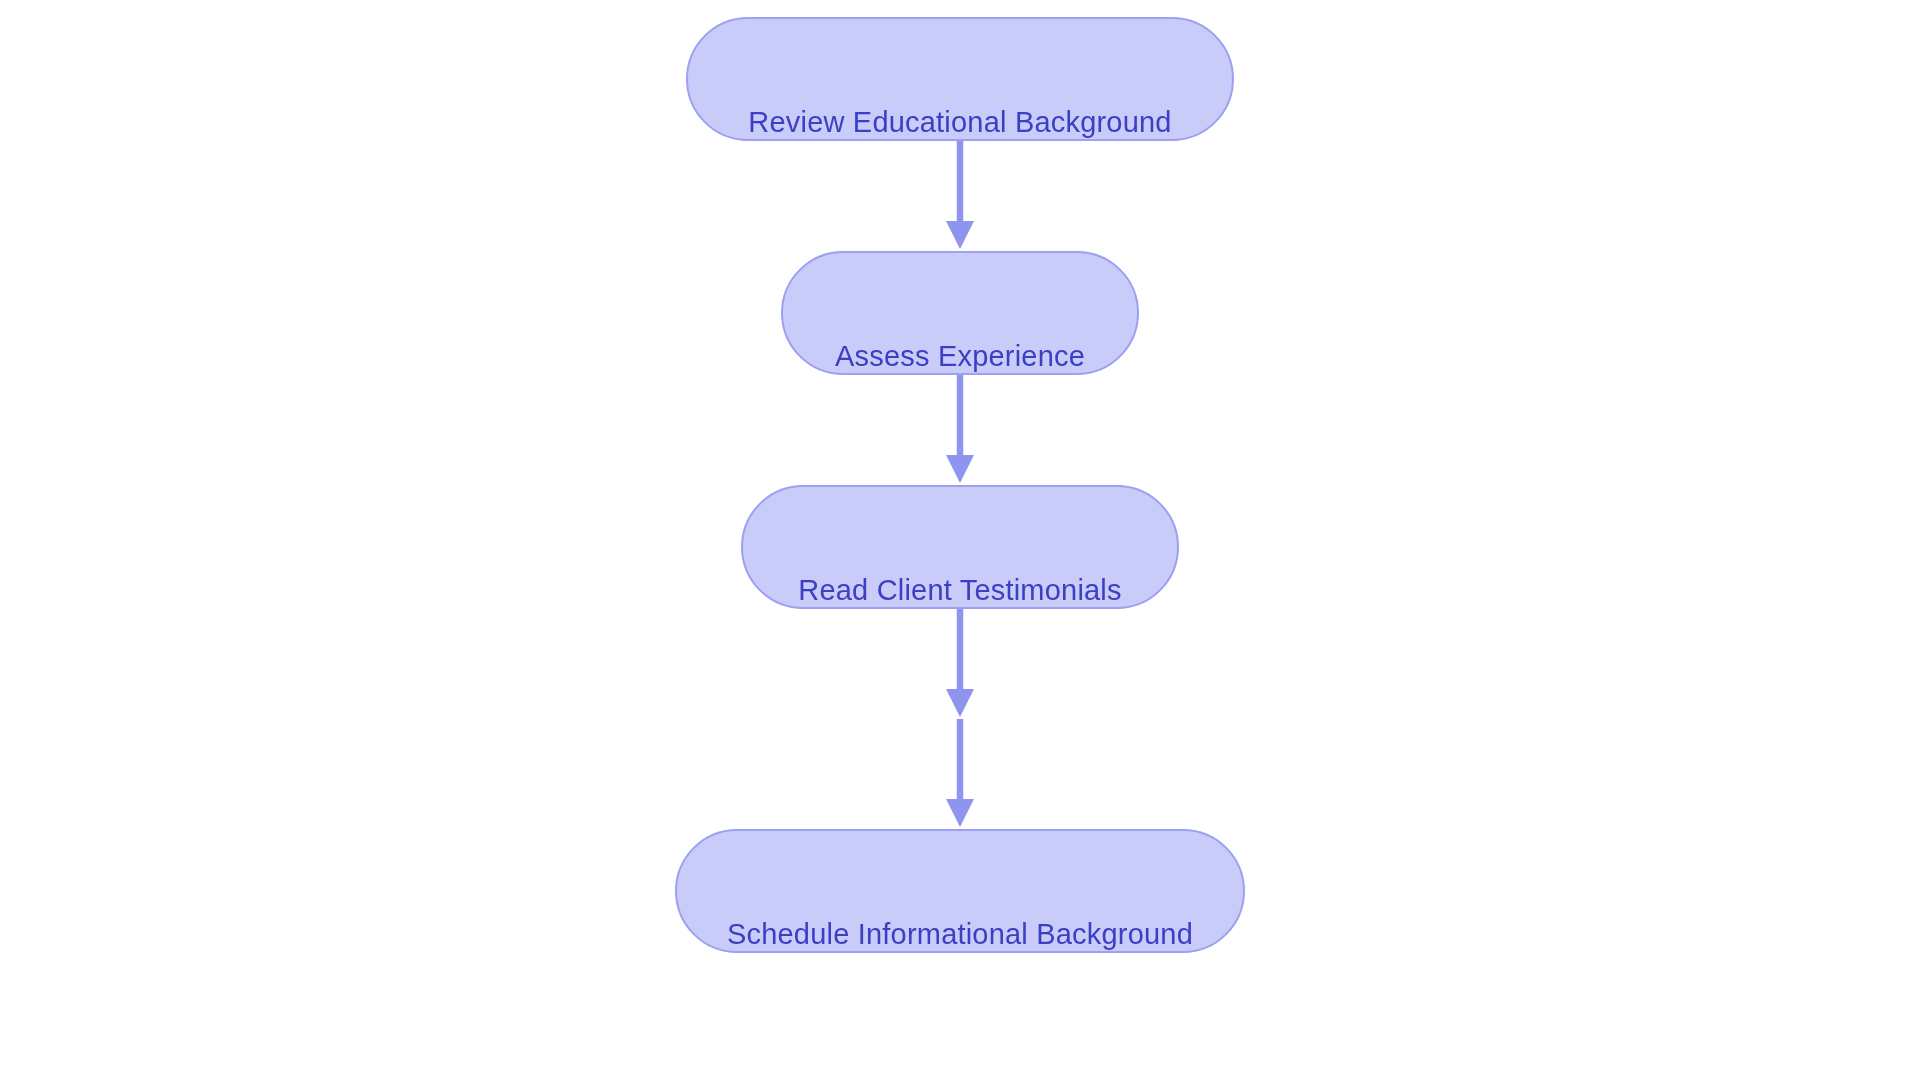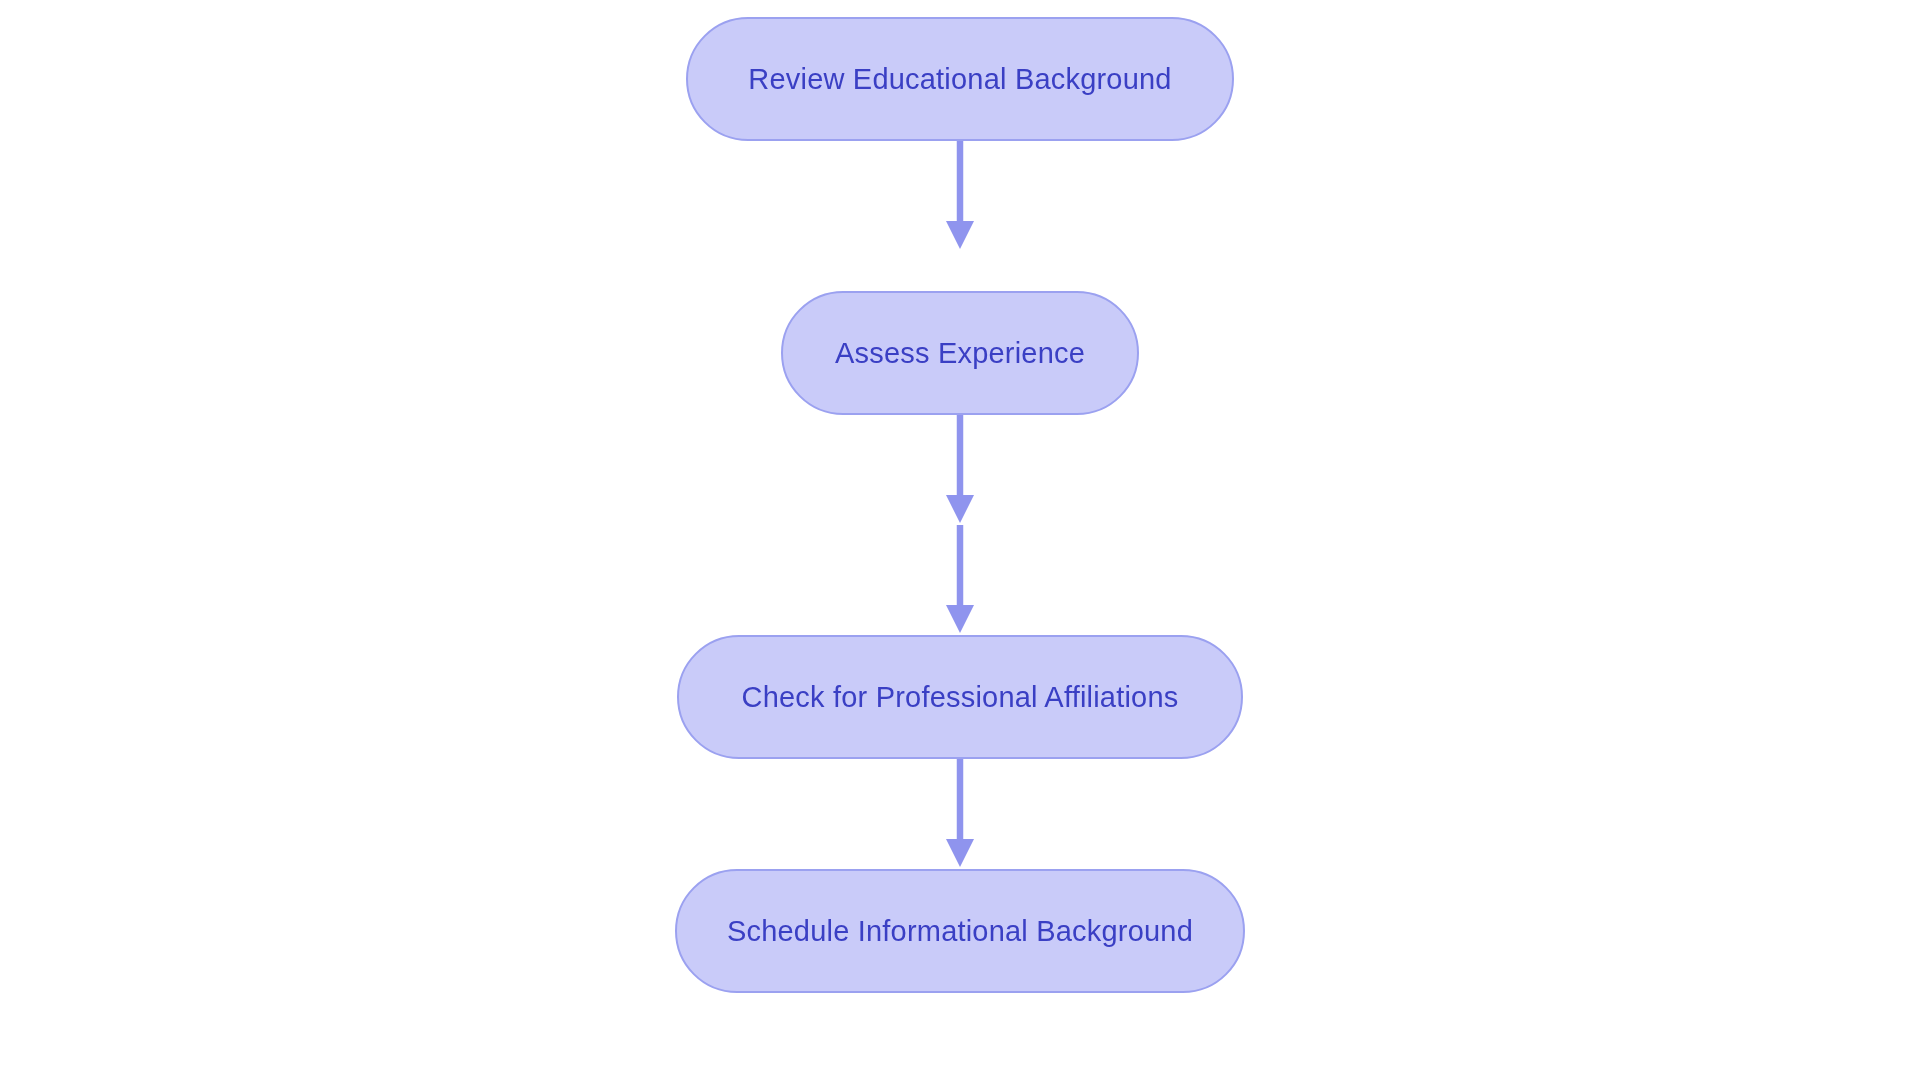--- a/index.html
+++ b/index.html
@@ -29,33 +29,33 @@
     flex-direction: column;
     align-items: center;
     padding-top: 17px;
   }
   .flow-node {
     height: 124px;
     border-radius: 62px;
     background: var(--node-fill);
     border: 2px solid var(--node-border);
     display: flex;
-    align-items: center;
+    align-items: flex-end;
     justify-content: center;
     flex: 0 0 auto;
   }
   .flow-node span {
     color: var(--node-text);
     font-size: 29px;
     font-weight: 400;
     letter-spacing: 0.2px;
     white-space: nowrap;
   }
   .n1 { width: 548px; }
-  .n2 { width: 358px; margin-top: 40px; }
+  .n2 { width: 358px; }
   .n3 { width: 438px; }
   .n4 { width: 566px; }
   .n5 { width: 570px; }
   .connector {
     height: 110px;
     width: 32px;
     flex: 0 0 auto;
     display: block;
   }
   .connector line { stroke: var(--arrow); }
@@ -77,29 +77,29 @@
 
   <div class="flow-node n2">
     <span>Assess Experience</span>
   </div>
 
   <svg class="connector" viewBox="0 0 32 110" aria-hidden="true">
     <line x1="16" y1="0" x2="16" y2="84" stroke-width="6.5"></line>
     <polygon points="2,80 30,80 16,108"></polygon>
   </svg>
 
+  <div class="flow-node n3">
+    <span>Read Client Testimonials</span>
+  </div>
 
   <svg class="connector" viewBox="0 0 32 110" aria-hidden="true">
     <line x1="16" y1="0" x2="16" y2="84" stroke-width="6.5"></line>
     <polygon points="2,80 30,80 16,108"></polygon>
   </svg>
 
-  <div class="flow-node n4">
-    <span>Check for Professional Affiliations</span>
-  </div>
 
   <svg class="connector" viewBox="0 0 32 110" aria-hidden="true">
     <line x1="16" y1="0" x2="16" y2="84" stroke-width="6.5"></line>
     <polygon points="2,80 30,80 16,108"></polygon>
   </svg>
 
   <div class="flow-node n5">
     <span>Schedule Informational Background</span>
   </div>
 

